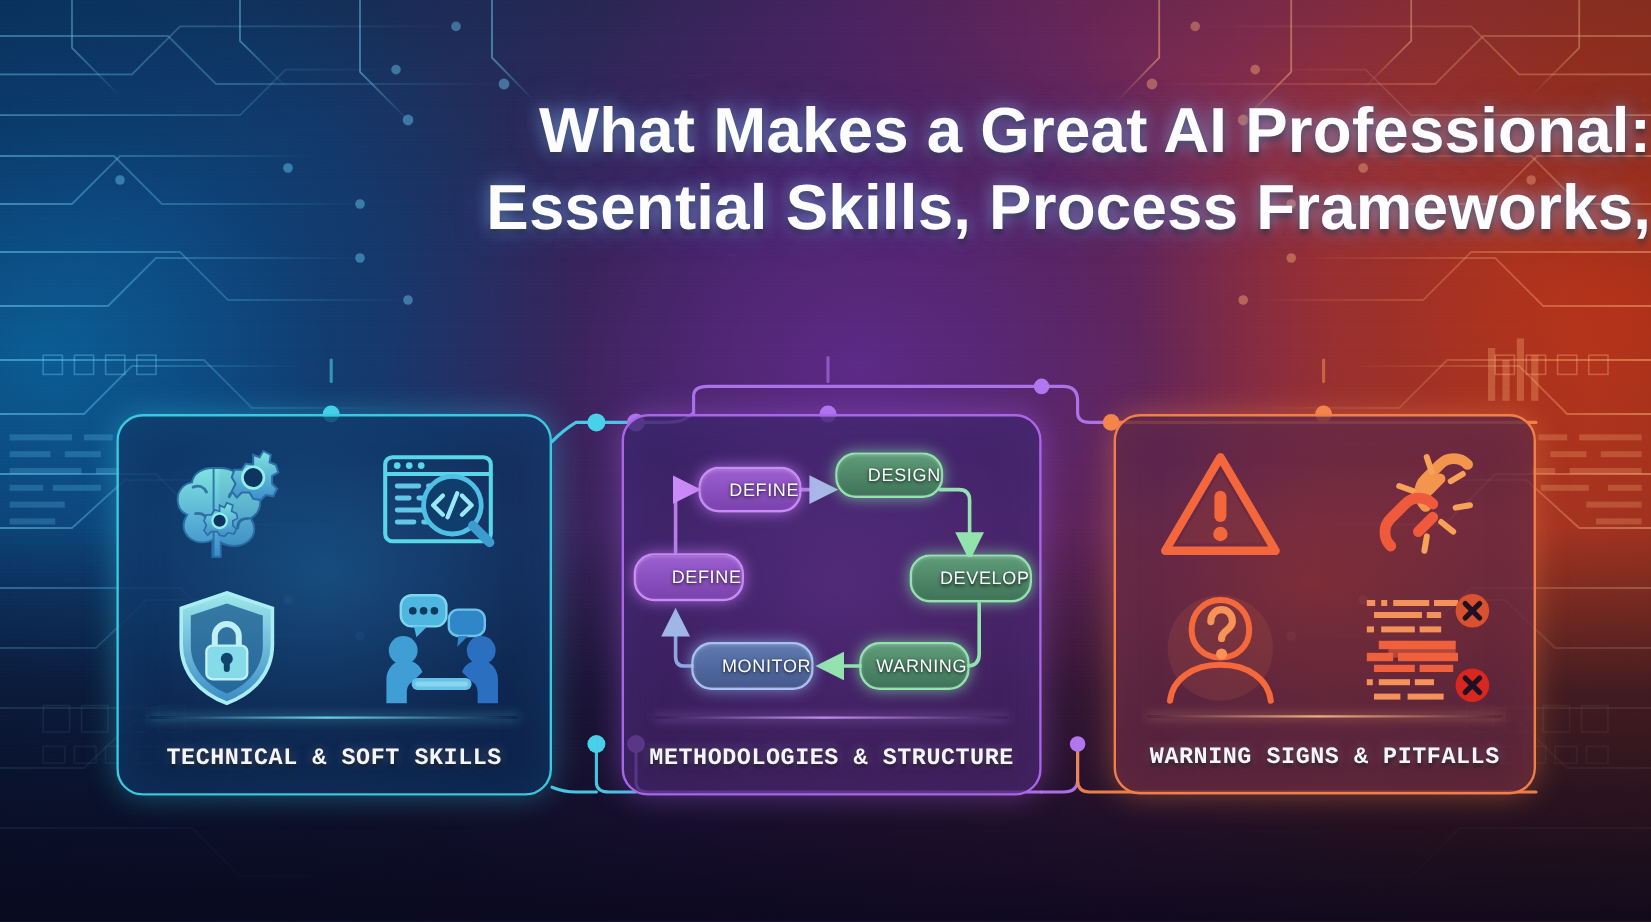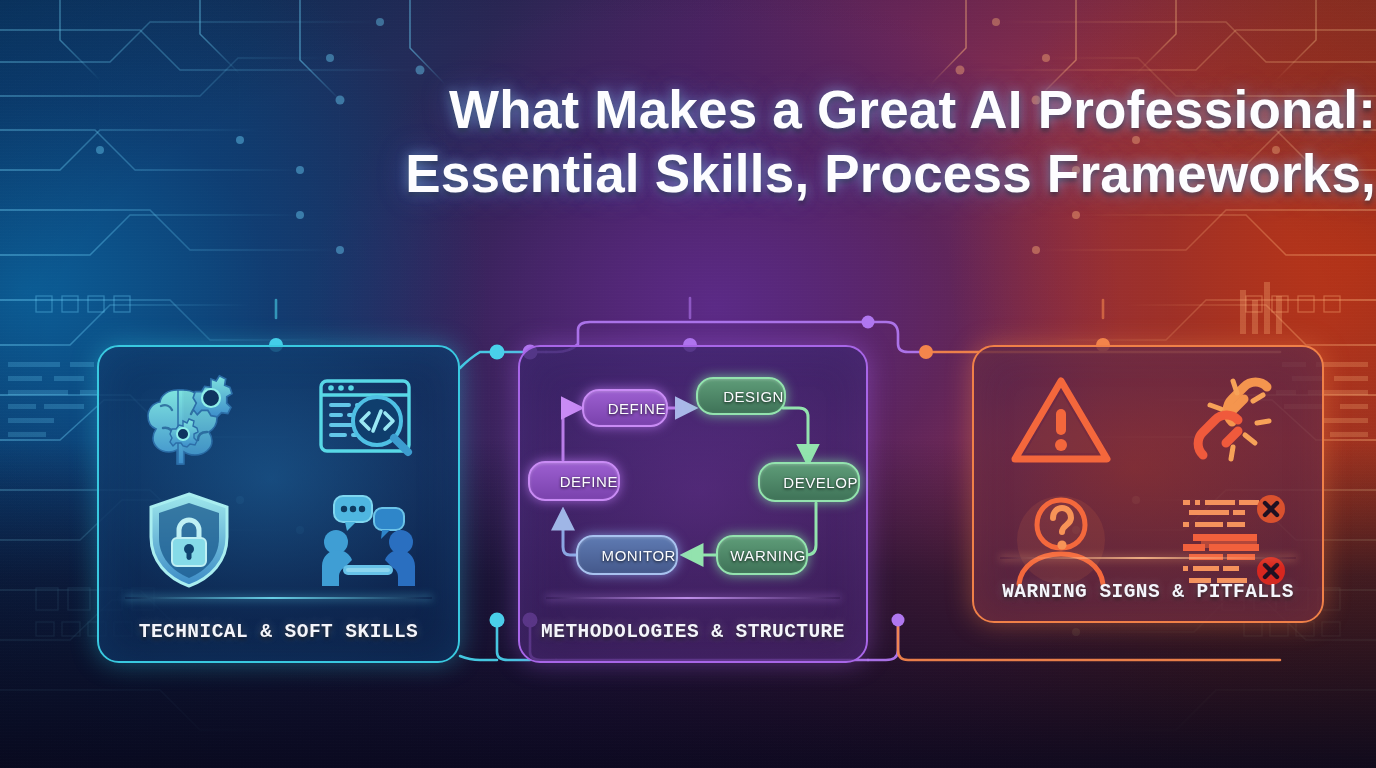--- a/index.html
+++ b/index.html
@@ -89,21 +89,21 @@
       linear-gradient(160deg, rgba(48,38,104,.60), rgba(86,36,108,.58));
     box-shadow:0 0 26px rgba(170,100,235,.40), inset 0 0 42px rgba(120,70,180,.20);
   }
   #panel-mid .divider{
     background:linear-gradient(90deg, rgba(170,110,235,0) 0%, rgba(210,160,255,.85) 48%, rgba(170,110,235,0) 100%);
     box-shadow:0 0 9px rgba(205,150,255,.8);
   }
 
   
   #panel-right{
-    left:972px; top:345px; width:352px; height:278px;
+    left:928px; top:345px; width:352px; height:317px;
     border-color:#f08048;
     background:
       radial-gradient(ellipse 330px 250px at 46% 44%, rgba(140,50,50,.48) 0%, rgba(92,38,72,.46) 55%, rgba(64,30,72,.46) 100%),
       linear-gradient(160deg, rgba(74,34,82,.58), rgba(132,48,48,.55));
     box-shadow:0 0 26px rgba(245,130,70,.40), inset 0 0 42px rgba(200,80,50,.20);
   }
   #panel-right .divider{
     background:linear-gradient(90deg, rgba(245,140,80,0) 0%, rgba(255,190,140,.88) 48%, rgba(245,140,80,0) 100%);
     box-shadow:0 0 9px rgba(255,175,120,.8);
   }

